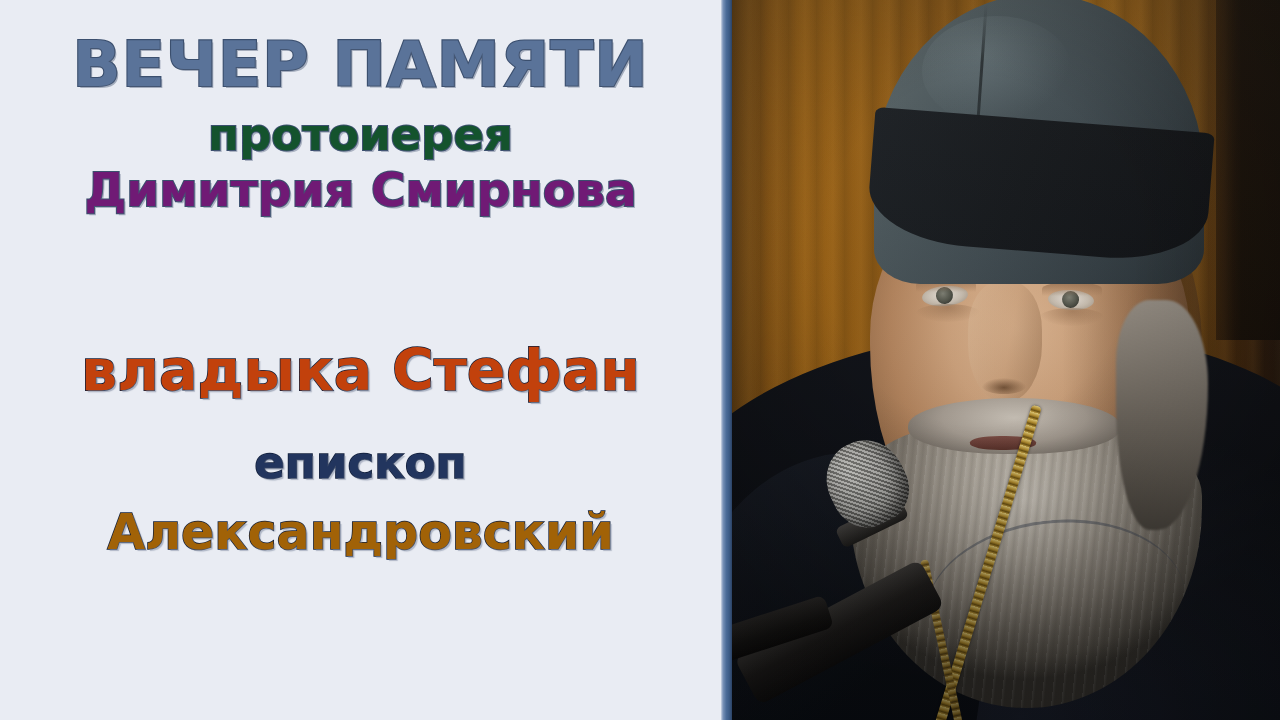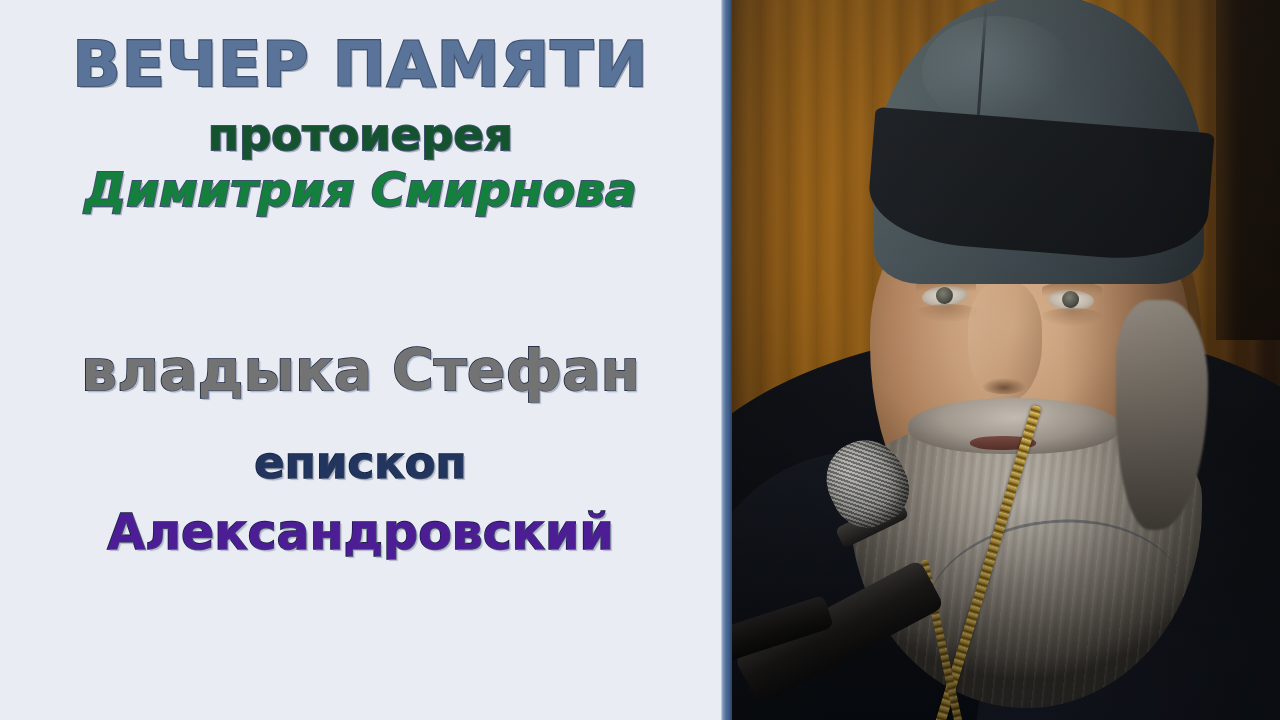--- a/index.html
+++ b/index.html
@@ -59,51 +59,50 @@
     font-family: "DejaVu Sans", sans-serif;
     color: #14532d;
     -webkit-text-stroke: 2px #3b4f6e;
     paint-order: stroke fill;
     text-shadow: 2px 2px 0 rgba(80,96,122,0.4);
   }
   .title-sub2 {
     top: 166px;
     font-size: 47px;
     font-family: "DejaVu Sans", sans-serif;
-    color: #15803d;
+    color: #701a75;
     -webkit-text-stroke: 2px #3b4f6e;
     paint-order: stroke fill;
     text-shadow: 2px 2px 0 rgba(80,96,122,0.4);
-    font-style: italic;
   }
 
   
   .name-main {
     top: 342px;
     font-size: 57px;
     font-family: "DejaVu Sans", sans-serif;
-    color: #737373;
+    color: #c2410c;
     -webkit-text-stroke: 1.5px #101d38;
     paint-order: stroke fill;
     text-shadow: 2px 2px 1px rgba(120,132,155,0.55);
   }
   .rank-1 {
     top: 440px;
     font-size: 45px;
     font-family: "DejaVu Sans", sans-serif;
     color: #22355e;
     -webkit-text-stroke: 1.5px #101d38;
     paint-order: stroke fill;
     text-shadow: 2px 2px 1px rgba(120,132,155,0.5);
   }
   .rank-2 {
     top: 508px;
     font-size: 49px;
     font-family: "DejaVu Sans", sans-serif;
-    color: #4c1d95;
+    color: #a16207;
     -webkit-text-stroke: 1.5px #101d38;
     paint-order: stroke fill;
     text-shadow: 2px 2px 1px rgba(120,132,155,0.5);
   }
   .rank-3 {
     top: 572px;
     font-size: 49px;
     font-family: "DejaVu Sans", sans-serif;
     color: #22355e;
     -webkit-text-stroke: 1.5px #101d38;

